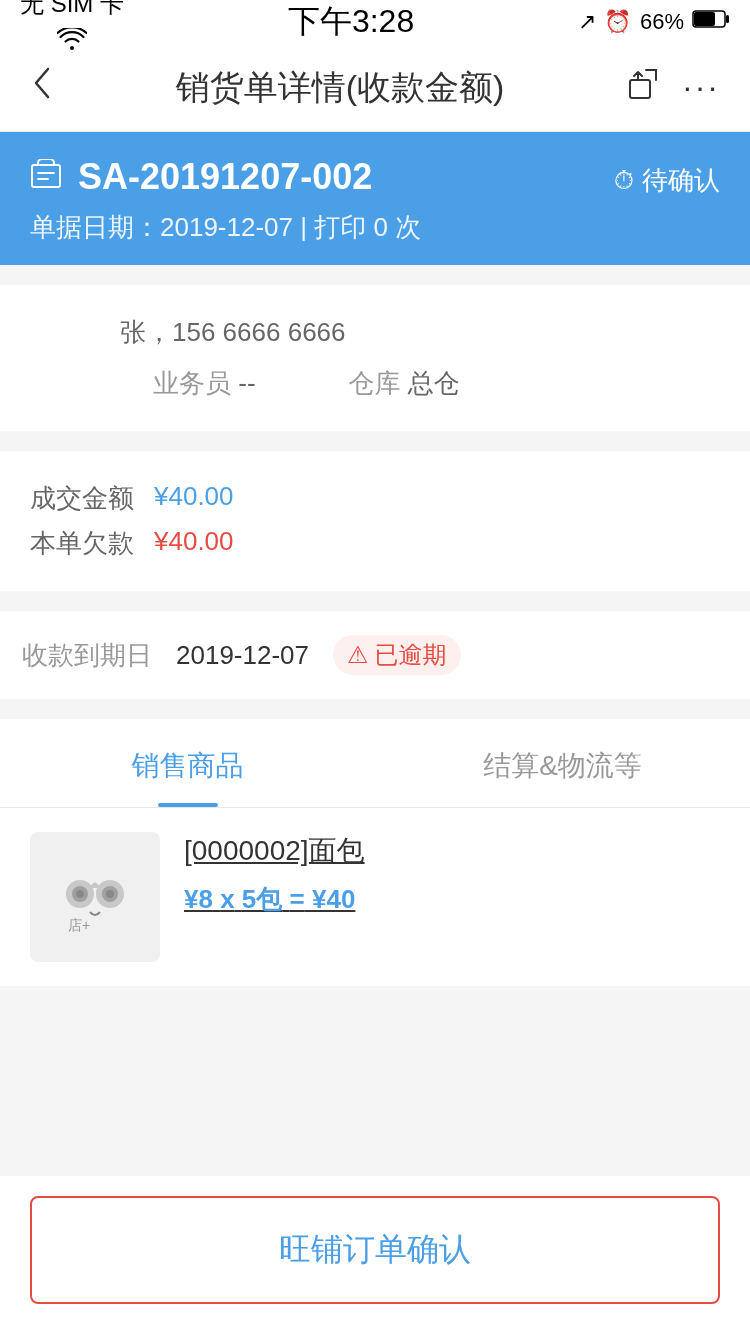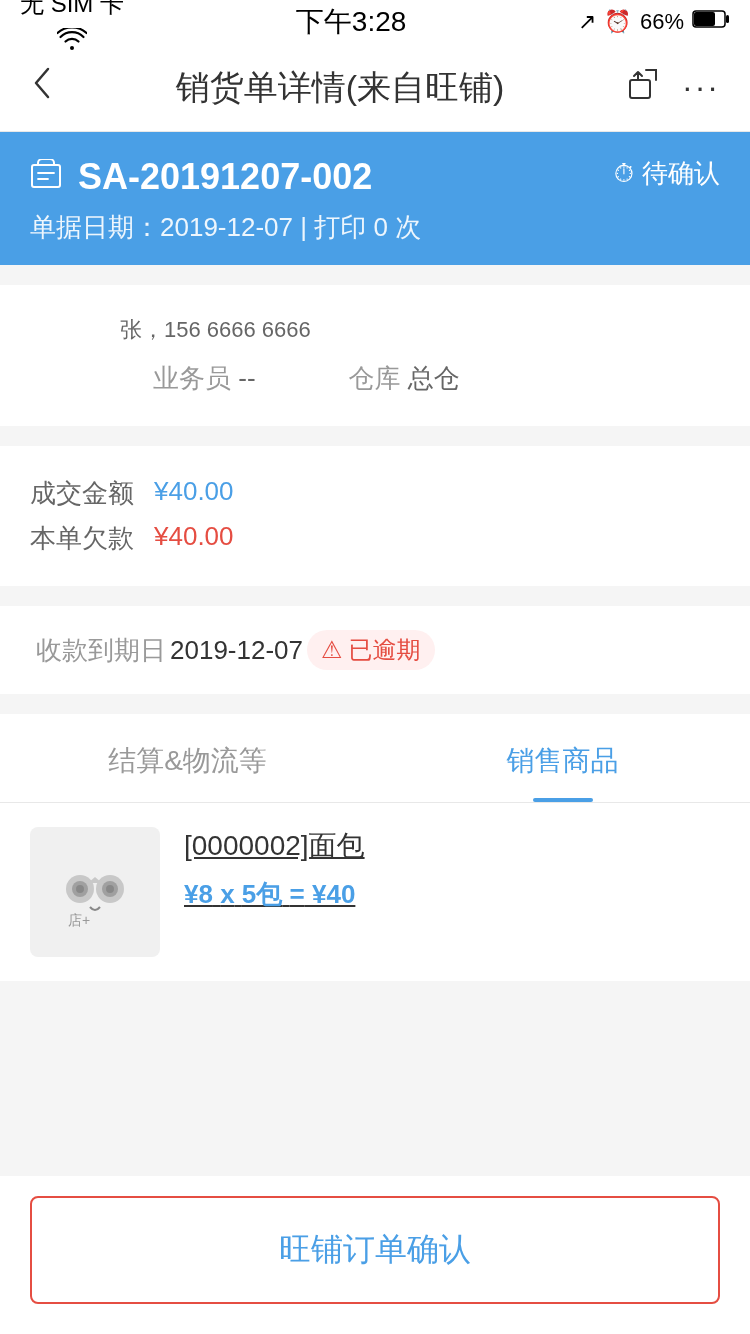--- a/index.html
+++ b/index.html
@@ -27,21 +27,21 @@
       color: #000;
     }
     .status-left {
       display: flex;
       align-items: center;
       gap: 8px;
       font-size: 24px;
       flex-direction: column;
     }
     .status-center {
-      font-size: 28px;
+      font-size: 32px;
       font-weight: 500;
     }
     .status-right {
       display: flex;
       align-items: center;
       gap: 8px;
       font-size: 22px;
     }
 
     
@@ -78,21 +78,21 @@
 
     
     .order-header {
       width: 100%;
       background: #4A9FE6;
       padding: 24px 30px 20px;
     }
     .order-header-top {
       display: flex;
       justify-content: space-between;
-      align-items: flex-start;
+      align-items: flex-end;
       margin-bottom: 12px;
     }
     .order-id {
       font-size: 36px;
       font-weight: bold;
       color: #fff;
       display: flex;
       align-items: center;
       gap: 12px;
     }
@@ -134,21 +134,21 @@
       width: 40px;
       height: 40px;
       fill: #fff;
     }
     .customer-phone {
       font-size: 36px;
       font-weight: 500;
       color: #333;
     }
     .customer-name {
-      font-size: 22px;
+      font-size: 26px;
       color: #666;
       margin-left: 90px;
       margin-bottom: 16px;
     }
     .customer-meta {
       display: flex;
       gap: 60px;
       margin-left: 90px;
       font-size: 26px;
       color: #666;
@@ -199,25 +199,25 @@
       font-size: 26px;
     }
     .amount-red {
       color: #e54d42;
       font-size: 26px;
     }
 
     
     .due-section {
       background: #fff;
-      padding: 24px 36px;
+      padding: 24px 22px;
       margin-top: 20px;
       display: flex;
       align-items: center;
-      gap: 4px;
+      gap: 24px;
       font-size: 26px;
       color: #666;
     }
     .due-label { color: #999; }
     .due-date { color: #333; }
     .overdue-badge {
       display: flex;
       align-items: center;
       gap: 6px;
       background: #fff0f0;
@@ -366,21 +366,21 @@
     </span>
   </div>
 </div>
 
 <div class="nav-bar">
   <div class="nav-back">
     <svg width="24" height="40" viewBox="0 0 24 40">
       <path d="M18 6 L6 20 L18 34" stroke="#333" stroke-width="2.5" fill="none" stroke-linecap="round" stroke-linejoin="round"></path>
     </svg>
   </div>
-  <div class="nav-title">销货单详情(来自旺铺)</div>
+  <div class="nav-title">销货单详情(收款金额)</div>
   <div class="nav-right">
     <span style="font-size:32px; color:#333;">
       <svg width="36" height="36" viewBox="0 0 36 36" fill="none">
         <rect x="4" y="14" width="20" height="18" rx="2" stroke="#333" stroke-width="2" fill="none"></rect>
         <path d="M12 14 V6 M12 6 L8 10 M12 6 L16 10" stroke="#333" stroke-width="2" stroke-linecap="round" stroke-linejoin="round"></path>
         <path d="M20 4 h10 v10" stroke="#333" stroke-width="2" fill="none" stroke-linecap="round"></path>
       </svg>
     </span>
     <span class="nav-more-icon">···</span>
   </div>
@@ -438,25 +438,25 @@
 <div class="due-section">
   <span class="due-label">收款到期日</span>
   <span class="due-date">2019-12-07</span>
   <div class="overdue-badge">
     <span style="color:#e54d42;">⚠</span>
     <span>已逾期</span>
   </div>
 </div>
 
 <div class="tabs">
+  <div class="tab active">
+    <span>销售商品</span>
+  </div>
   <div class="tab">
     <span>结算&amp;物流等</span>
-  </div>
-  <div class="tab active">
-    <span>销售商品</span>
   </div>
 </div>
 
 <div class="product-list">
   <div class="product-item">
     <div class="product-img">
       <div class="product-img-inner">
 
         <svg width="90" height="70" viewBox="0 0 90 70" fill="none">
           <circle cx="30" cy="32" r="14" fill="#c8c8c8"></circle>

